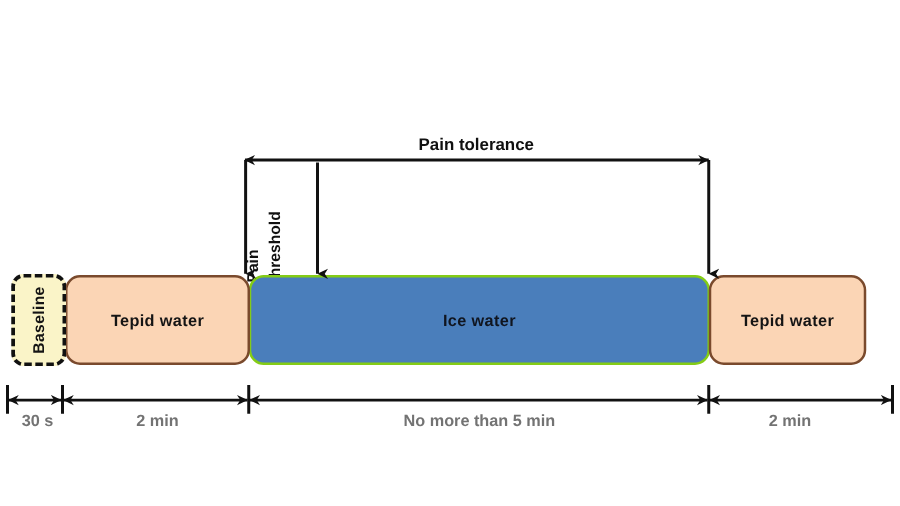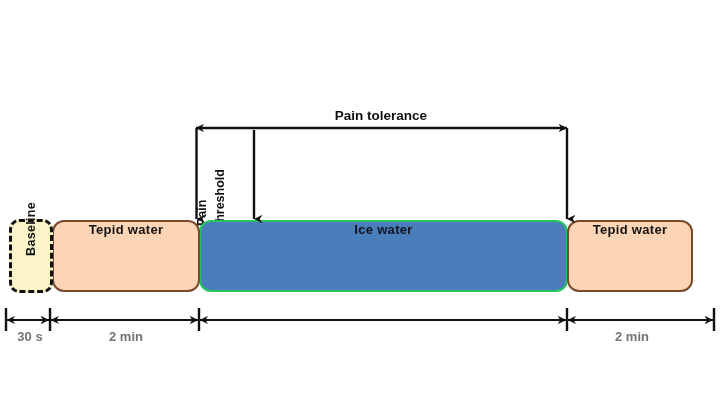--- a/index.html
+++ b/index.html
@@ -16,21 +16,21 @@
     height: 405px;
     background: #ffffff;
     overflow: hidden;
   }
 
   
   .phase-box {
     position: absolute;
     box-sizing: border-box;
     display: flex;
-    align-items: flex-start;
+    align-items: center;
     justify-content: center;
     border-radius: 12px;
   }
   .phase-label {
     font-weight: bold;
     font-size: 13px;
     color: #141414;
     letter-spacing: 0.3px;
     white-space: nowrap;
   }
@@ -59,21 +59,21 @@
     border: 2px solid #7a4a2d;
     z-index: 2;
   }
 
   #box-ice {
     left: 199px;
     top: 220px;
     width: 369px;
     height: 72px;
     background: #4a7ebb;
-    border: 2px solid #22c55e;
+    border: 2px solid #84cc16;
     z-index: 1;
   }
   #box-ice .phase-label {
     color: #10151f;
   }
 
   #box-tepid-2 {
     left: 567px;
     top: 220px;
     width: 126px;
@@ -204,15 +204,16 @@
     </g>
   </svg>
 
   <div class="anno-text" id="label-pain-tolerance">Pain tolerance</div>
 
   <div class="rot-text" id="label-pain">Pain</div>
   <div class="rot-text" id="label-threshold">threshold</div>
 
   <div class="axis-label" id="axis-label-30s">30 s</div>
   <div class="axis-label" id="axis-label-2min-1">2 min</div>
+  <div class="axis-label" id="axis-label-5min">No more than 5 min</div>
   <div class="axis-label" id="axis-label-2min-2">2 min</div>
 
 </div>
 
 </body></html>

